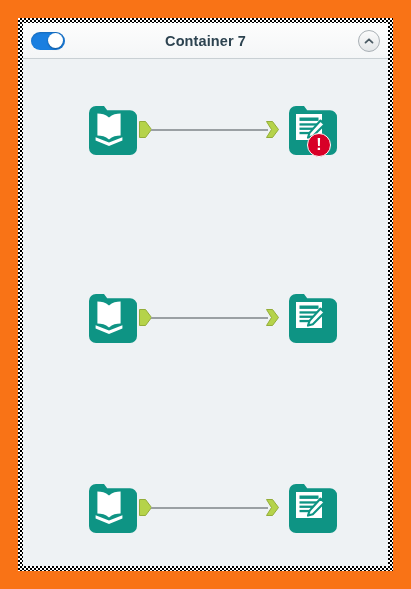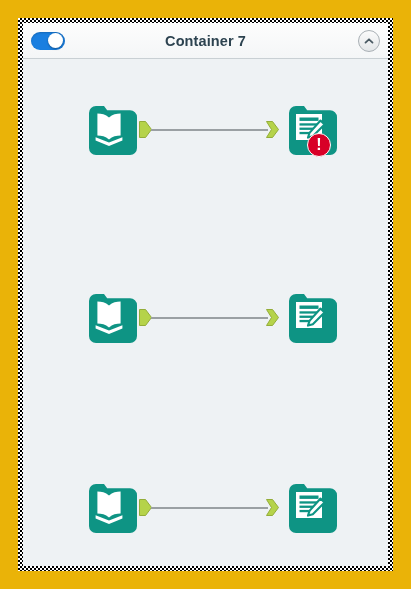--- a/index.html
+++ b/index.html
@@ -9,21 +9,21 @@
     width: 411px;
     height: 589px;
     overflow: hidden;
     font-family: "Liberation Sans", sans-serif;
   }
 
   #app {
     position: relative;
     width: 411px;
     height: 589px;
-    background: #eab308;
+    background: #f97316;
   }
 
   
   .container-frame {
     position: absolute;
     left: 18px;
     top: 18px;
     width: 375px;
     height: 553px;
     box-sizing: border-box;

